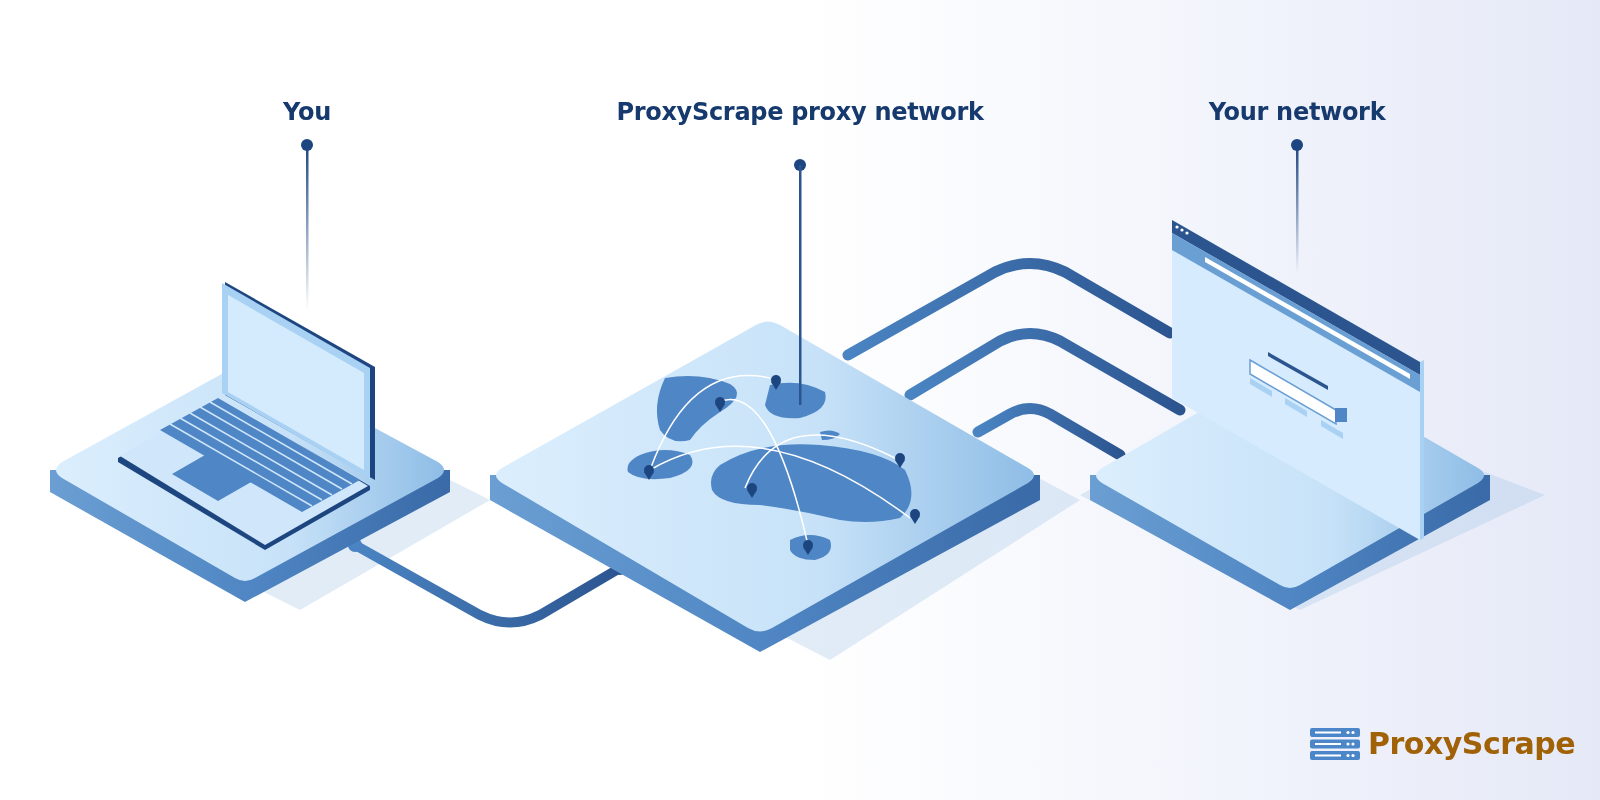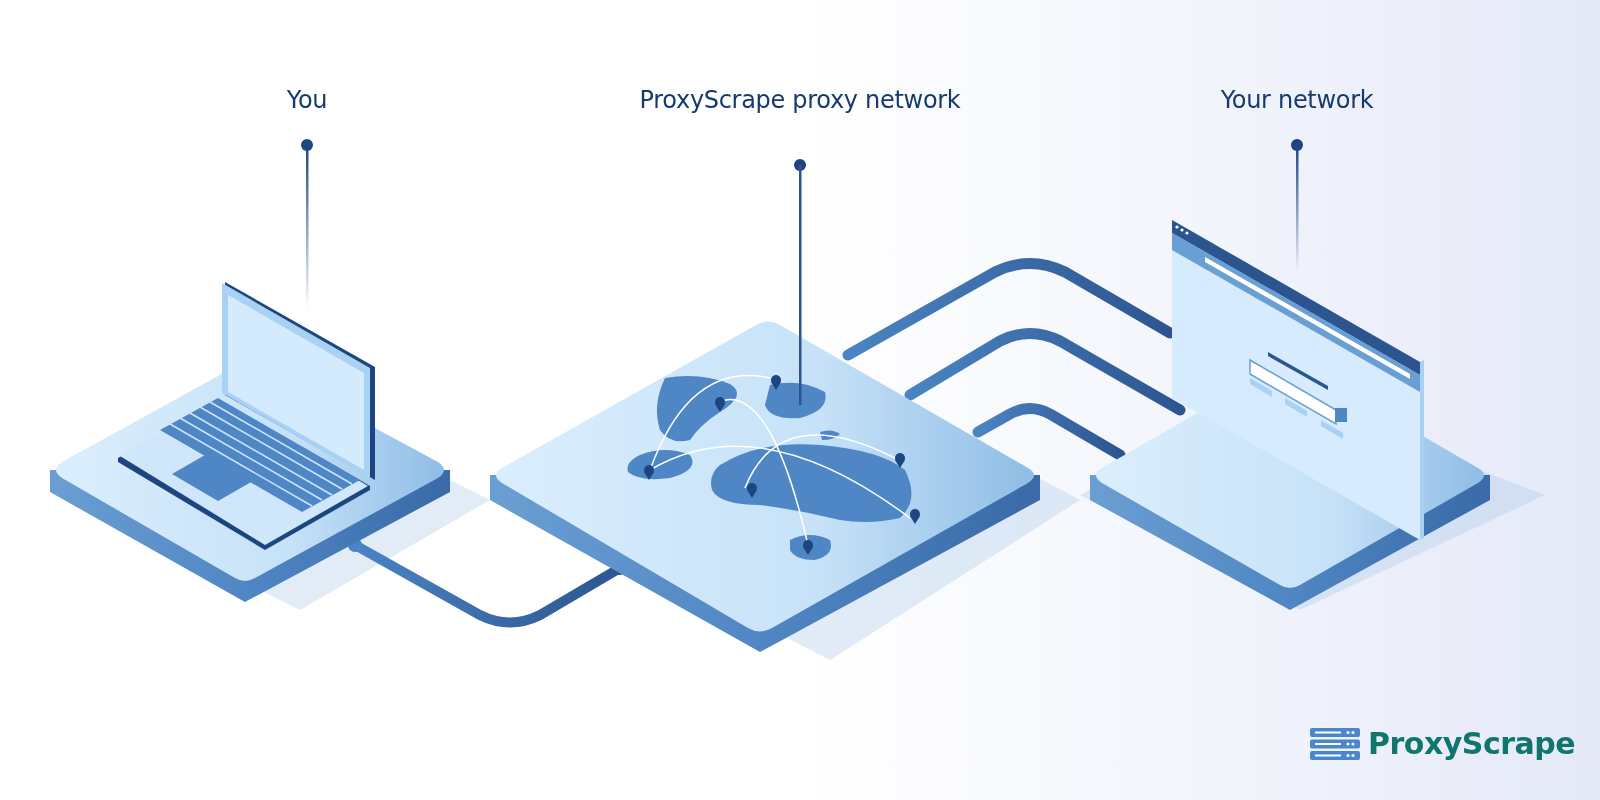--- a/index.html
+++ b/index.html
@@ -1,23 +1,23 @@
 <!DOCTYPE html>
 <html><head>
 <meta charset="utf-8">
 <style>
   html,body{margin:0;padding:0;}
   body{width:1600px;height:800px;overflow:hidden;position:relative;
     background:linear-gradient(90deg,#ffffff 0%,#ffffff 50%,#f3f5fc 75%,#e5e9f7 100%);
     font-family:"DejaVu Sans","Liberation Sans",sans-serif;}
-  .label{position:absolute;top:86px;font-weight:normal;font-size:24px;color:#163a6e;
+  .label{position:absolute;top:98px;font-weight:bold;font-size:24px;color:#163a6e;
     white-space:nowrap;transform:translateX(-50%);letter-spacing:-0.3px;}
   svg.scene{position:absolute;left:0;top:0;}
   .brand{position:absolute;left:1310px;top:726px;display:flex;align-items:center;gap:8px;}
-  .brand-name{font-weight:bold;font-size:30px;color:#0f766e;letter-spacing:-0.5px;}
+  .brand-name{font-weight:bold;font-size:30px;color:#a16207;letter-spacing:-0.5px;}
 </style>
 </head>
 <body>
 
 <svg class="scene" width="1600" height="800" viewBox="0 0 1600 800">
   <defs>
     <linearGradient id="topGrad" x1="0" y1="0" x2="1" y2="0">
       <stop offset="0" stop-color="#dbeefd"></stop>
       <stop offset="0.6" stop-color="#c7e2f8"></stop>
       <stop offset="1" stop-color="#8fbde6"></stop>

